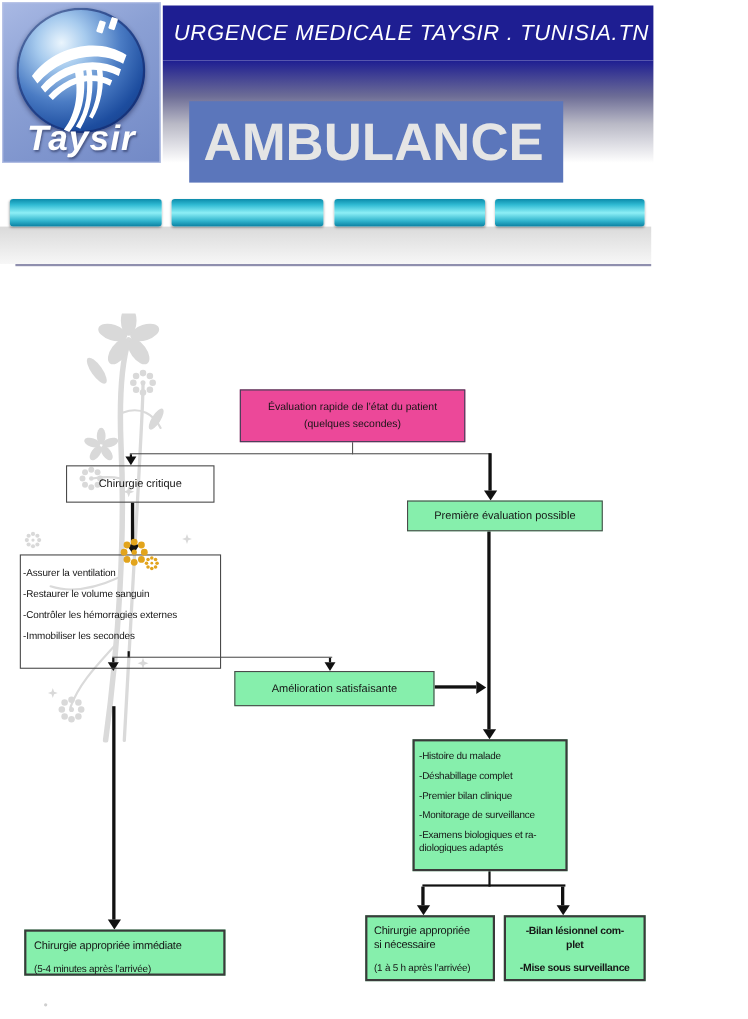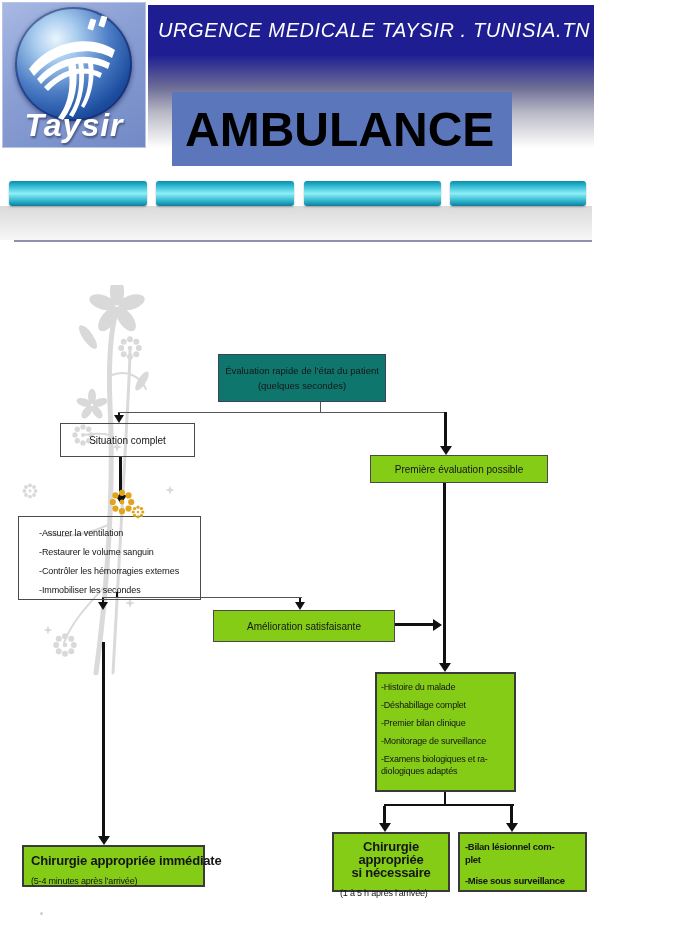--- a/index.html
+++ b/index.html
@@ -21,64 +21,64 @@
     text-shadow:1px 2px 2px rgba(40,50,90,.6); }
 
   .title-bar { position:absolute; left:148px; top:5px; width:446px; height:50px; background:#1e1e92;
     display:flex; align-items:center; padding-left:10px; z-index:5; }
   .title-bar span { color:#ffffff; font-style:italic; font-size:20px; letter-spacing:.6px; white-space:nowrap; }
   .header-fade { position:absolute; left:148px; top:55px; width:446px; height:93px;
     background:linear-gradient(#1e1e92 0%, #6d6d96 35%, #b9b9c6 62%, #ffffff 100%); }
 
   .banner { position:absolute; left:172px; top:92px; width:340px; height:74px; background:#5b76bb;
     display:flex; align-items:center; padding-left:13px; z-index:6; }
-  .banner span { color:#000000; font-weight:bold; font-size:48px; letter-spacing:0; white-space:nowrap; }
+  .banner span { color:#e5e5e5; font-weight:bold; font-size:48px; letter-spacing:0; white-space:nowrap; }
 
   .nav-btn { position:absolute; top:181px; height:25px; border-radius:3px; z-index:6; cursor:pointer;
     background:linear-gradient(#0d8cab 0%, #2fb9d2 20%, #8deff6 50%, #2fb3cc 80%, #0a7fa0 100%);
     box-shadow:0 1px 2px rgba(0,0,0,.3); }
   .nav-btn.b1 { left:9px;   width:138px; }
   .nav-btn.b2 { left:156px; width:138px; }
   .nav-btn.b3 { left:304px; width:137px; }
   .nav-btn.b4 { left:450px; width:136px; }
 
   .subheader { position:absolute; left:0; top:206px; width:592px; height:34px;
     background:linear-gradient(#dadada, #f7f7f7); }
   .divider { position:absolute; left:14px; top:240px; width:578px; height:2px; background:#8f8fae; }
 
   
   .watermark { position:absolute; left:18px; top:285px; z-index:1; }
   .orange-flower { position:absolute; left:106px; top:488px; z-index:5; }
   .speck { position:absolute; left:40px; top:912px; width:3px; height:3px; background:#cfcfcf; border-radius:50%; }
 
   
-  .fbox { position:absolute; border:1px solid #4a4a4a; background:#84cc16; color:#151515;
+  .fbox { position:absolute; border:1px solid #4a4a4a; background:#86efac; color:#151515;
     font-size:10px; z-index:3; }
   .fbox.clear { background:transparent; }
   .fbox.center { display:flex; flex-direction:column; align-items:center; justify-content:center;
     text-align:center; }
   .fbox.thick { border:2px solid #3a3a3a; }
 
-  .b-eval { left:218px; top:354px; width:168px; height:48px; background:#0f766e; border-color:#3f3f55; }
+  .b-eval { left:218px; top:354px; width:205px; height:48px; background:#ec4899; border-color:#3f3f55; }
   .b-eval div { font-size:9.5px; line-height:15px; }
   .b-sit  { left:60px;  top:423px; width:135px; height:34px; }
   .b-prem { left:370px; top:455px; width:178px; height:28px; }
-  .b-mes  { left:18px;  top:516px; width:183px; height:84px; padding:7px 20px; }
+  .b-mes  { left:18px;  top:504px; width:183px; height:104px; padding:7px 2px; }
   .b-mes div { font-size:9px; line-height:19px; letter-spacing:-.1px; white-space:nowrap; }
   .b-ains { left:20px;  top:610px; width:182px; height:32px; }
   .b-asat { left:213px; top:610px; width:182px; height:32px; }
   .b-bil  { left:375px; top:672px; width:141px; height:120px; padding:7px 4px; border-width:2px; border-color:#3a3a3a; }
   .b-bil div { font-size:9px; line-height:12px; letter-spacing:-.2px; margin-bottom:6px; white-space:pre-line; }
   .b-chi1 { left:22px;  top:845px; width:183px; height:42px; padding:7px 7px; }
   .b-chi2 { left:332px; top:832px; width:118px; height:60px; padding:6px 6px; }
   .b-bilc { left:458px; top:832px; width:129px; height:60px; padding:6px 5px; }
-  .fb-title { font-weight:bold; font-size:13px; letter-spacing:-.2px; line-height:13px; white-space:pre-line;text-align:center; }
+  .fb-title { font-weight:normal; font-size:10px; letter-spacing:-.2px; line-height:13px; white-space:pre-line; }
   .fb-detail { font-size:9px; letter-spacing:-.2px; margin-top:9px; white-space:nowrap; }
   .fb-bold { font-weight:bold; font-size:9.5px; letter-spacing:-.3px; line-height:13px;
-    white-space:pre-line; margin-bottom:8px; }
+    white-space:pre-line; margin-bottom:8px;text-align:center; }
   .fb-bold.nowrap { white-space:nowrap; }
 
   
   .ln { position:absolute; z-index:2; background:#555; }
   .ln.k { background:#111; }
   .ah-d { position:absolute; z-index:2; width:0; height:0;
     border-left:5px solid transparent; border-right:5px solid transparent; border-top:8px solid #111; }
   .ah-d.big { border-left-width:6px; border-right-width:6px; border-top-width:9px; }
   .ah-r { position:absolute; z-index:2; width:0; height:0;
     border-top:6px solid transparent; border-bottom:6px solid transparent; border-left:9px solid #111; }
@@ -203,21 +203,21 @@
   <div class="ah-d big" style="left:379px;top:823px"></div>
   <div class="ln k" style="left:510px;top:806px;width:3px;height:17px"></div>
   <div class="ah-d big" style="left:506px;top:823px"></div>
 
   <div class="fbox center b-eval">
     <div>Évaluation rapide de l’état du patient</div>
     <div>(quelques secondes)</div>
   </div>
 
   <div class="fbox center clear b-sit">
-    <div>Situation complet</div>
+    <div>Chirurgie critique</div>
   </div>
 
   <div class="fbox center b-prem">
     <div>Première évaluation possible</div>
   </div>
 
   <div class="fbox clear b-mes">
     <div>-Assurer la ventilation</div>
     <div>-Restaurer le volume sanguin</div>
     <div>-Contrôler les hémorragies externes</div>

